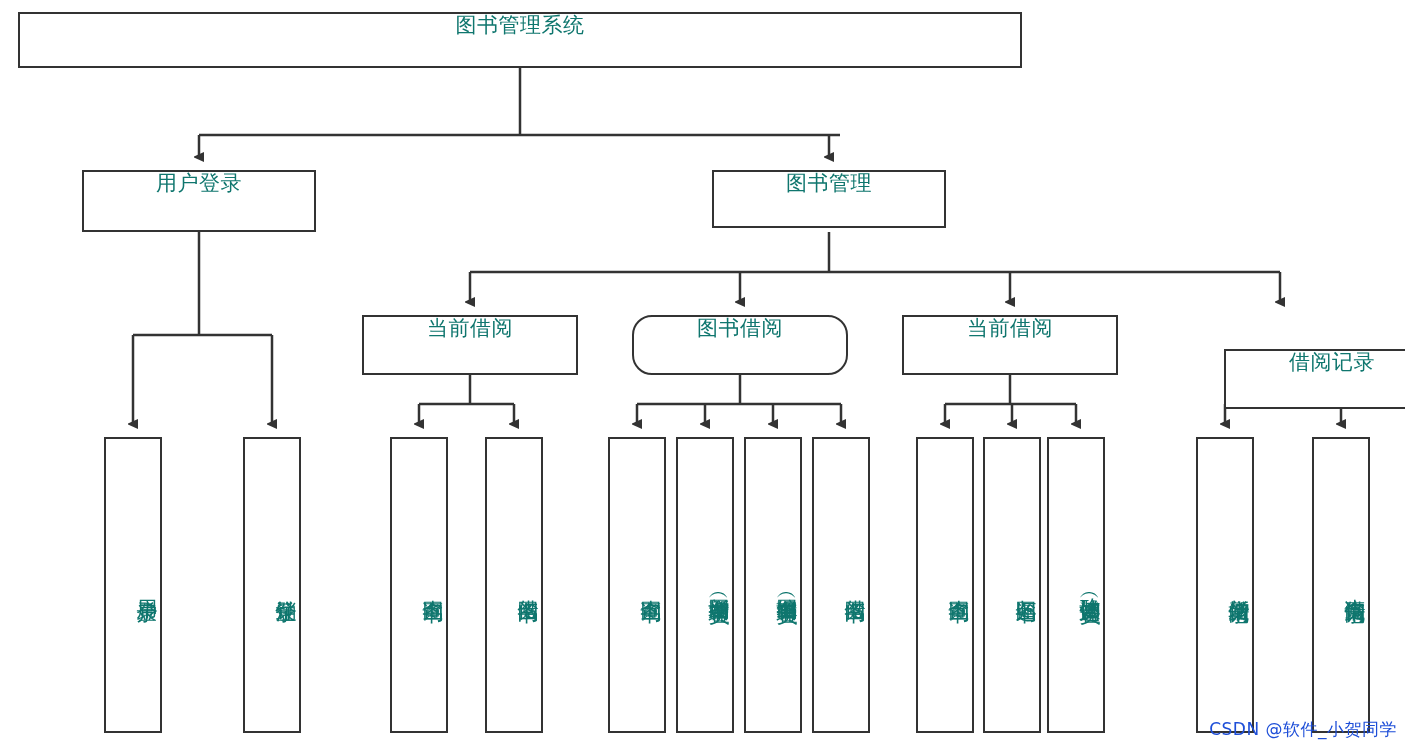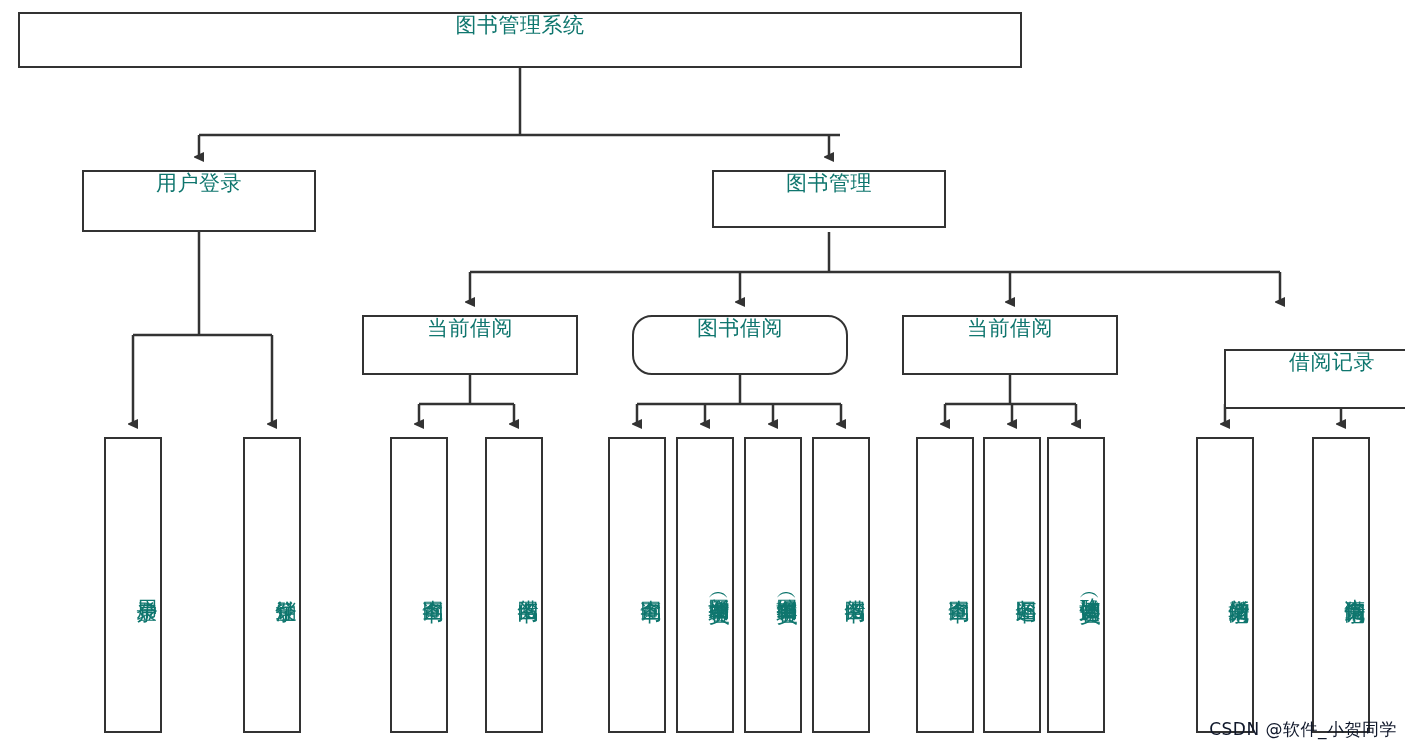--- a/index.html
+++ b/index.html
@@ -51,21 +51,21 @@
   .node-v .vtext {
     writing-mode: vertical-rl;
     text-orientation: upright;
     display: block;
   }
   #watermark {
     position: absolute;
     right: 8px;
     bottom: 6px;
     font-size: 17px;
-    color: #0f172a;
+    color: #1d4ed8;
     letter-spacing: 0.5px;
     white-space: nowrap;
     pointer-events: none;
   }
 </style>
 </head>
 <body>
 
 <div id="diagram-root">
 

